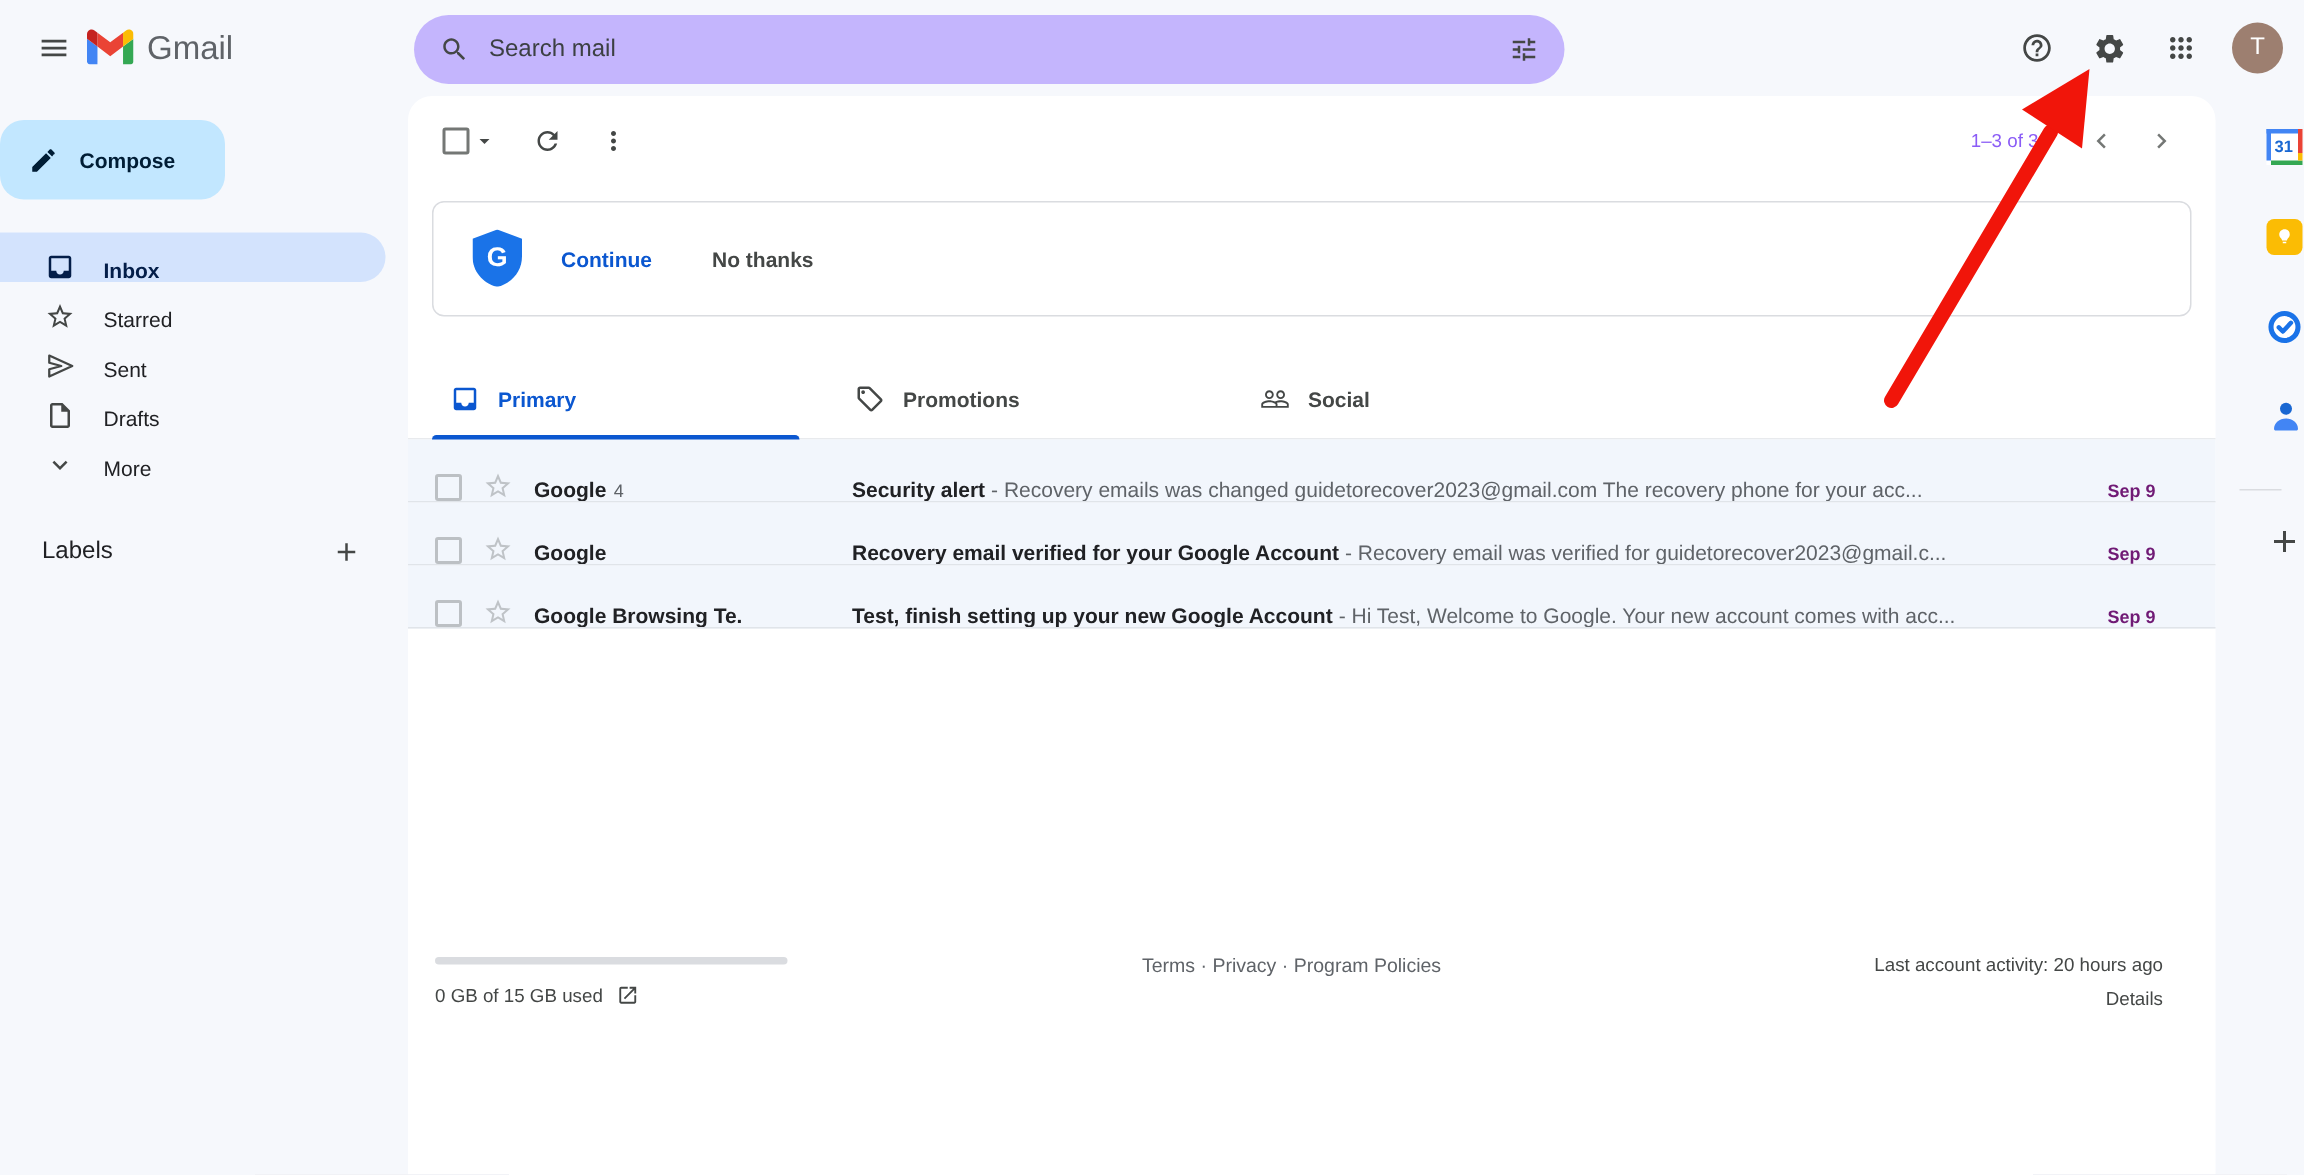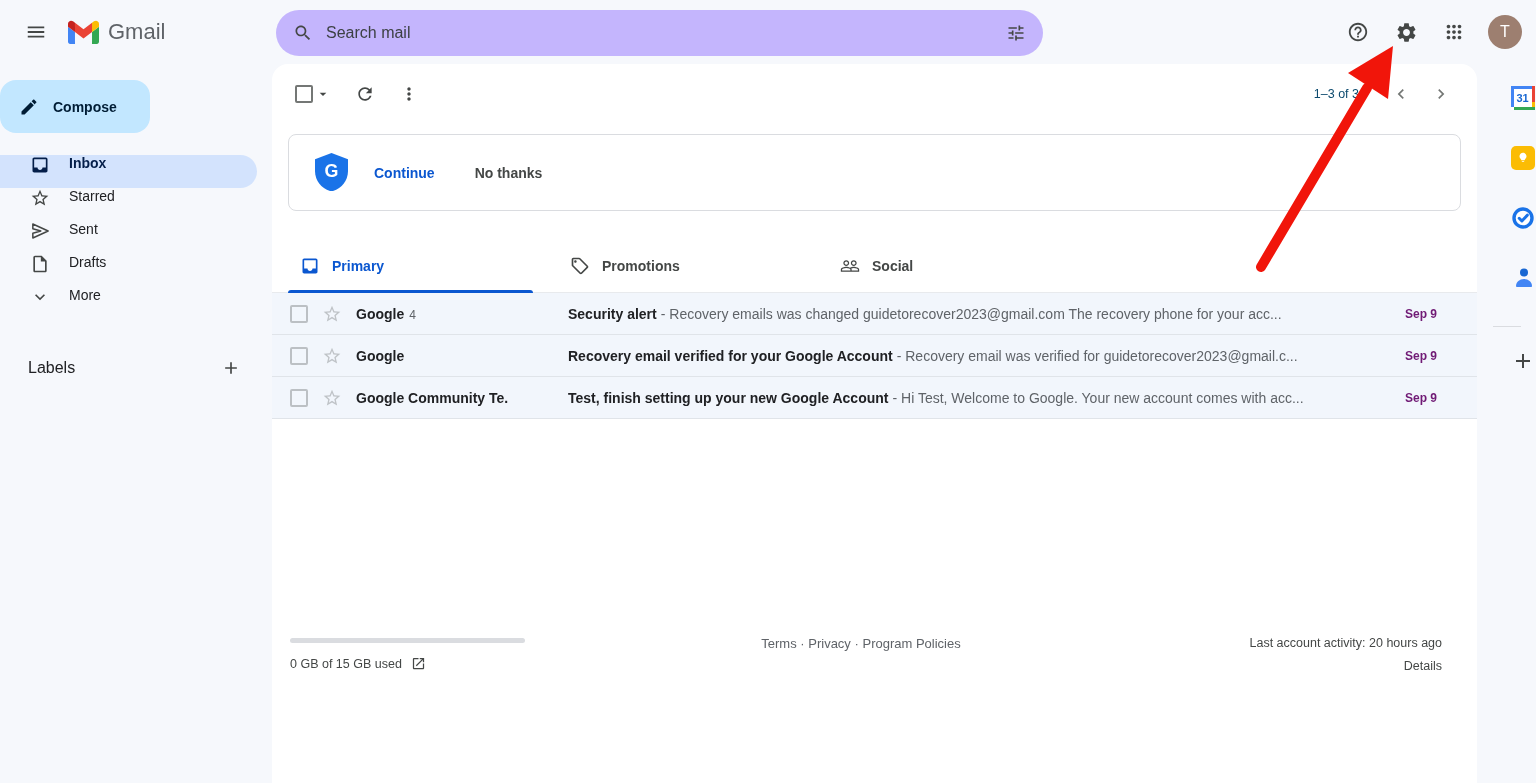--- a/index.html
+++ b/index.html
@@ -7,70 +7,70 @@
   .page{
     position:relative; width:1536px; height:783px; overflow:hidden;
     background:#f6f8fc; font-family:"Liberation Sans", sans-serif; color:#202124;
   }
   button{ background:none; border:none; font-family:inherit; cursor:pointer; }
 
   
   .header{ position:absolute; top:0; left:0; right:0; height:64px; display:flex; align-items:center; }
   .icon-btn{ width:44px; height:44px; border-radius:50%; display:flex; align-items:center; justify-content:center; color:#444746; flex:none; }
   .menu-btn{ margin-left:14px; }
-  .logo{ display:flex; align-items:center; gap:9px; margin-left:10px; }
+  .logo{ display:flex; align-items:flex-start; gap:9px; }
   .logo svg{ width:31px; height:24px; }
   .logo-text{ font-size:22px; color:#5f6368; }
   .search{ position:absolute; left:276px; top:10px; width:767px; height:46px; background:#c4b5fd; border-radius:24px; display:flex; align-items:center; padding:0 4px; }
   .search .sbtn{ width:46px; height:46px; color:#444746; }
   .search input{ flex:1; border:none; outline:none; background:transparent; font-size:16px; color:#202124; font-family:inherit; }
   .search input::placeholder{ color:#3c4043; }
   .header-right{ position:absolute; right:14px; top:10px; display:flex; align-items:center; gap:4px; }
   .avatar{ width:34px; height:34px; border-radius:50%; background:#9d7f70; color:#fff; display:flex; align-items:center; justify-content:center; font-size:16px; margin-left:8px; }
 
   
   .sidebar{ position:absolute; left:0; top:64px; width:272px; bottom:0; padding-top:16px; }
   .compose{ margin-left:0; width:150px; height:53px; border-radius:16px; background:#c2e7ff; display:flex; align-items:center; gap:14px; padding-left:19px; font-size:14px; font-weight:700; color:#001d35; }
   .compose svg{ width:20px; height:20px; color:#001d35; }
   .nav{ margin-top:22px; }
-  .nav-item{ width:257px; height:33px; display:flex; align-items:flex-start; gap:19px; padding-left:30px; font-size:14px; color:#202124; border-radius:0 17px 17px 0; cursor:pointer; }
+  .nav-item{ width:257px; height:33px; display:flex; align-items:flex-end; gap:19px; padding-left:30px; font-size:14px; color:#202124; border-radius:0 17px 17px 0; cursor:pointer; }
   .nav-item svg{ width:20px; height:20px; color:#444746; flex:none; }
   .nav-item.selected{ background:#d3e3fd; font-weight:700; color:#041e49; }
   .nav-item.selected svg{ color:#041e49; }
   .labels-row{ margin-top:33px; height:30px; display:flex; align-items:center; justify-content:space-between; padding:0 26px 0 28px; }
   .labels-title{ font-size:16px; color:#202124; }
   .labels-add{ width:30px; height:30px; border-radius:50%; display:flex; align-items:center; justify-content:center; color:#444746; }
 
   
   .main{ position:absolute; left:272px; top:64px; width:1205px; bottom:0; background:#fff; border-radius:16px 16px 0 0; }
   .toolbar{ height:60px; display:flex; align-items:center; padding:0 16px 0 23px; }
   .cb{ width:18px; height:18px; border:2px solid #747775; border-radius:2px; flex:none; cursor:pointer; }
   .caret-btn{ width:20px; height:24px; display:flex; align-items:center; justify-content:center; color:#444746; }
   .tb-btn{ width:40px; height:40px; border-radius:50%; display:flex; align-items:center; justify-content:center; color:#444746; }
   .refresh-btn{ margin-left:12px; } .dots-btn{ margin-left:4px; }
   .tb-right{ margin-left:auto; display:flex; align-items:center; }
-  .pagination{ font-size:12.5px; color:#0c4a6e; margin-right:22px; }
+  .pagination{ font-size:12.5px; color:#8b5cf6; margin-right:22px; }
   .pg-btn{ width:40px; height:40px; border-radius:50%; display:flex; align-items:center; justify-content:center; color:#747775; }
 
   .banner{ margin:10px 16px 0; height:77px; border:1px solid #dadce0; border-radius:8px; display:flex; align-items:center; padding:0 84px 0 26px; background:#fff; }
   .shield{ width:33px; height:40px; flex:none; margin-right:26px; }
   .banner-text{ flex:1; min-width:0; }
   .banner-title{ font-size:15px; font-weight:700; color:#202124; margin-bottom:7px; }
   .banner-sub{ font-size:15px; color:#5f6368; }
   .banner-actions{ display:flex; align-items:center; gap:40px; }
   .continue{ color:#0b57d0; font-size:14px; font-weight:700; }
   .nothanks{ color:#444746; font-size:14px; font-weight:700; }
 
   .tabs{ display:flex; margin-top:29px; padding-left:16px; border-bottom:1px solid #e8eaed; }
   .tab{ width:245px; height:52px; display:flex; align-items:center; gap:12px; padding-left:12px; margin-right:25px; font-size:14px; font-weight:700; color:#444746; position:relative; cursor:pointer; }
   .tab svg{ width:20px; height:20px; flex:none; }
   .tab.active{ color:#0b57d0; }
   .tab.active::after{ content:""; position:absolute; left:0; right:0; bottom:-1px; height:3px; background:#0b57d0; border-radius:3px 3px 0 0; }
 
-  .row{ height:42px; display:flex; align-items:center; gap:14px; padding:0 40px 0 18px; background:#f2f6fc; border-bottom:1px solid #e0e4e9; cursor:pointer; }
+  .row{ height:42px; display:flex; align-items:flex-end; gap:14px; padding:0 40px 0 18px; background:#f2f6fc; border-bottom:1px solid #e0e4e9; cursor:pointer; }
   .row .cb{ border-color:#bcc0c4; }
   .star{ width:20px; height:20px; color:#bfc3c7; flex:none; display:flex; }
   .sender{ width:198px; flex:none; font-size:14px; font-weight:600; color:#202124; white-space:nowrap; overflow:hidden; }
   .sender .count{ font-size:12px; font-weight:400; color:#5f6368; margin-left:5px; }
   .subjline{ flex:1; min-width:0; white-space:nowrap; overflow:hidden; font-size:14px; }
   .subj{ font-weight:700; color:#202124; }
   .snip{ color:#5f6368; margin-left:4px; }
   .date{ flex:none; font-size:12px; font-weight:600; color:#701a75; }
 
   
@@ -345,21 +345,21 @@
         <span class="subjline"><span class="subj">Recovery email verified for your Google Account</span><span class="snip">- Recovery email was verified for guidetorecover2023@gmail.c...</span></span>
         <span class="date">Sep 9</span>
       </div>
       <div class="row">
         <span class="cb"></span>
         <span class="star">
           <svg viewBox="0 0 24 24" fill="currentColor">
               <path d="M22 9.24l-7.19-.62L12 2 9.19 8.63 2 9.24l5.46 4.73L5.82 21 12 17.27 18.18 21l-1.63-7.03L22 9.24zM12 15.4l-3.76 2.27 1-4.28-3.32-2.88 4.38-.38L12 6.1l1.71 4.04 4.38.38-3.32 2.88 1 4.28L12 15.4z"></path>
             </svg>
         </span>
-        <span class="sender"><span>Google Community Te.</span><span class="count"></span></span>
+        <span class="sender"><span>Google Browsing Te.</span><span class="count"></span></span>
         <span class="subjline"><span class="subj">Test, finish setting up your new Google Account</span><span class="snip">- Hi Test, Welcome to Google. Your new account comes with acc...</span></span>
         <span class="date">Sep 9</span>
       </div>
     </div>
 
     <div class="footer">
       <div class="f-left">
         <div class="f-bar"></div>
         <div class="f-storage">
           <span>0 GB of 15 GB used</span>

